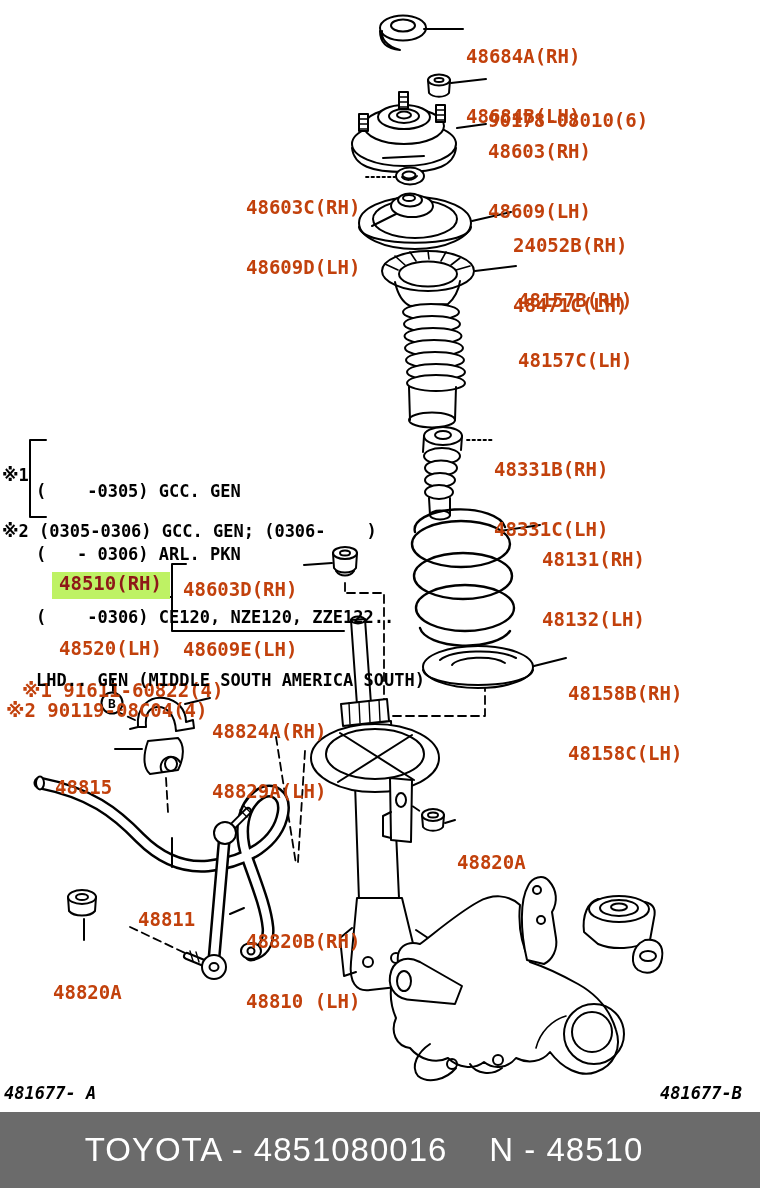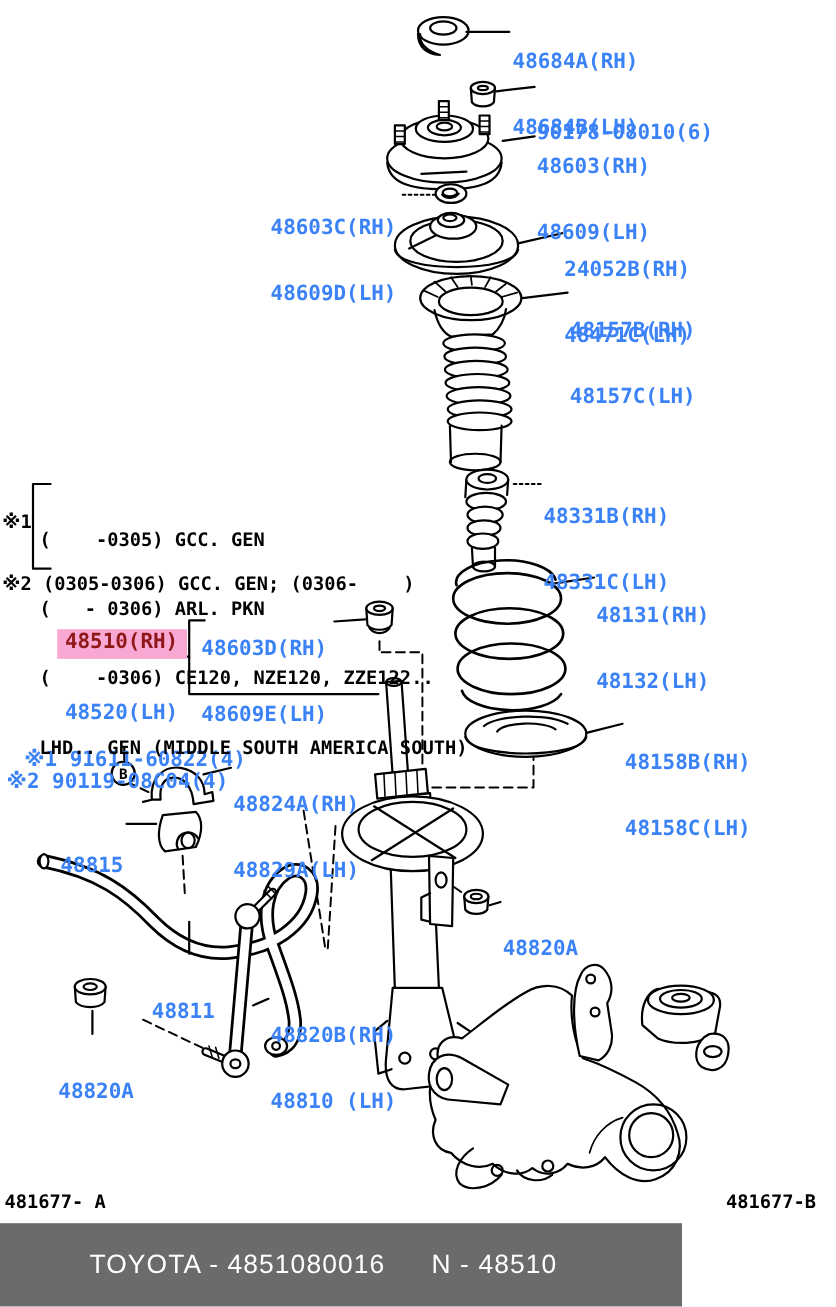--- a/index.html
+++ b/index.html
@@ -1,28 +1,28 @@
 <!DOCTYPE html>
 <html><head>
 <meta charset="utf-8">
 <style>
   html,body{margin:0;padding:0;background:#fff;}
   .page{position:relative;width:760px;height:1188px;background:#ffffff;overflow:hidden;
         font-family:"DejaVu Sans Mono","DejaVu Sans",monospace;}
   svg{position:absolute;left:0;top:0;}
-  .lbl{position:absolute;font-weight:bold;font-size:19px;line-height:20px;color:#3b82f6;
+  .lbl{position:absolute;font-weight:bold;font-size:19px;line-height:20px;color:#c2410c;
        white-space:pre;letter-spacing:0;}
   .note{position:absolute;font-weight:bold;font-size:17px;line-height:21px;color:#000;white-space:pre;}
-  .ref{position:absolute;font-weight:bold;font-size:17px;color:#000;white-space:pre;}
-  .hl{position:absolute;left:52px;top:572px;width:118px;height:27px;background:#f9a8d4;}
+  .ref{position:absolute;font-weight:bold;font-size:17px;color:#000;white-space:pre;font-style:italic;}
+  .hl{position:absolute;left:52px;top:572px;width:118px;height:27px;background:#bef264;}
   .hl .lbl{position:absolute;left:7px;top:1px;color:#8E1818;}
   .lbl-48520{left:59px;top:598px;}
-  .footer{position:absolute;left:0;top:1112px;width:620px;height:76px;background:#6B6B6B;
+  .footer{position:absolute;left:0;top:1112px;width:760px;height:76px;background:#6B6B6B;
           display:flex;align-items:center;justify-content:center;
-          font-family:"Liberation Sans","DejaVu Sans",sans-serif;font-size:24px;color:#fff;letter-spacing:1px;}
+          font-family:"Liberation Sans","DejaVu Sans",sans-serif;font-size:33px;color:#fff;letter-spacing:1px;}
   .footer .inner{display:flex;gap:42px;transform:translateX(-16px);}
 </style>
 </head>
 <body>
 
 <div class="page">
 
 <svg width="760" height="1112" viewBox="0 0 760 1112">
   <g stroke="#000" fill="none" stroke-width="2" stroke-linecap="round" stroke-linejoin="round">
 

